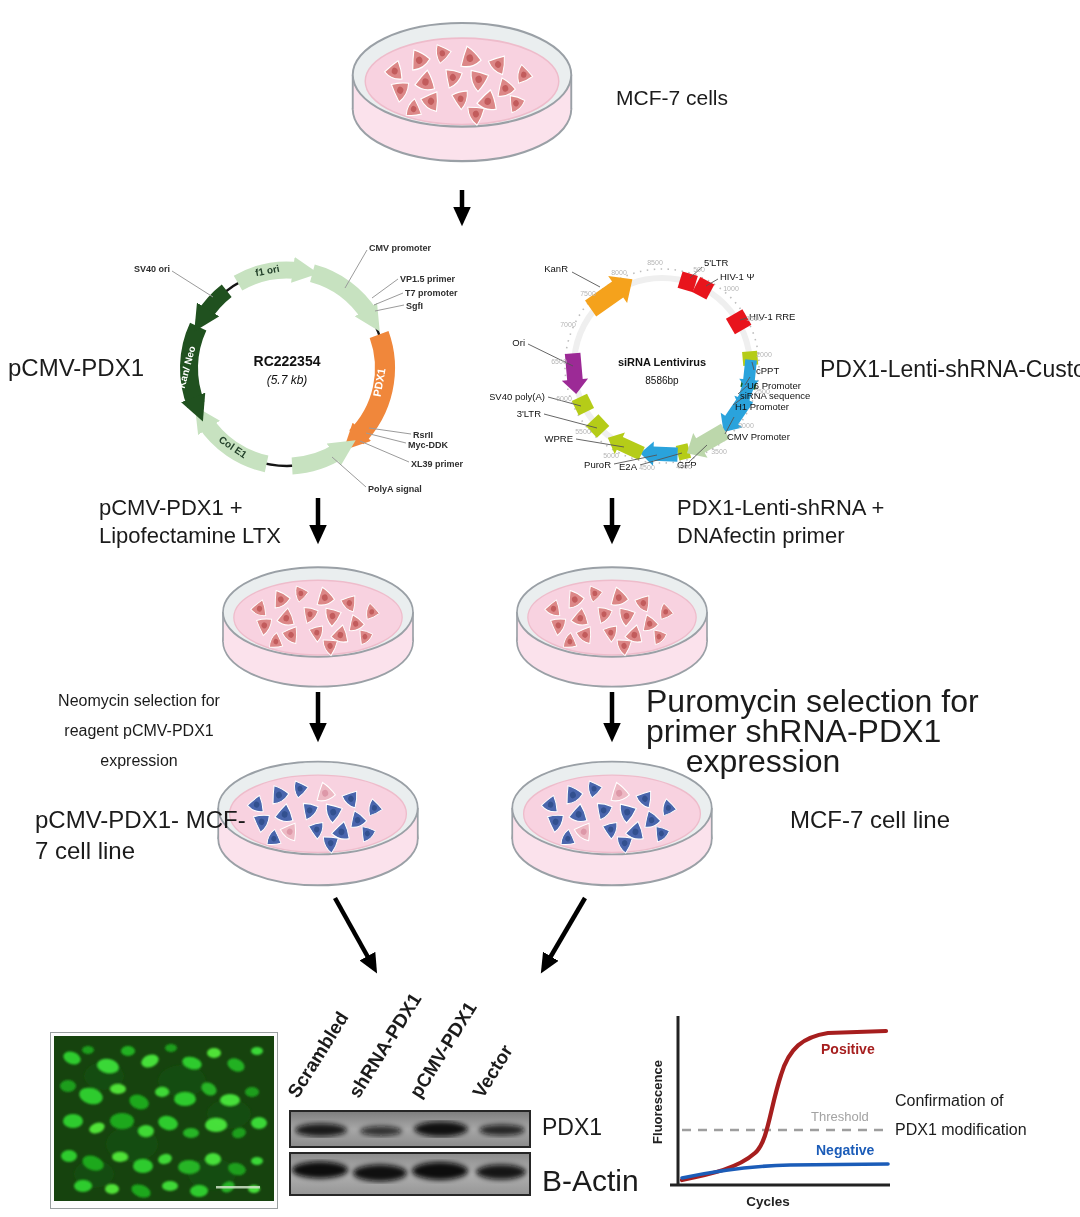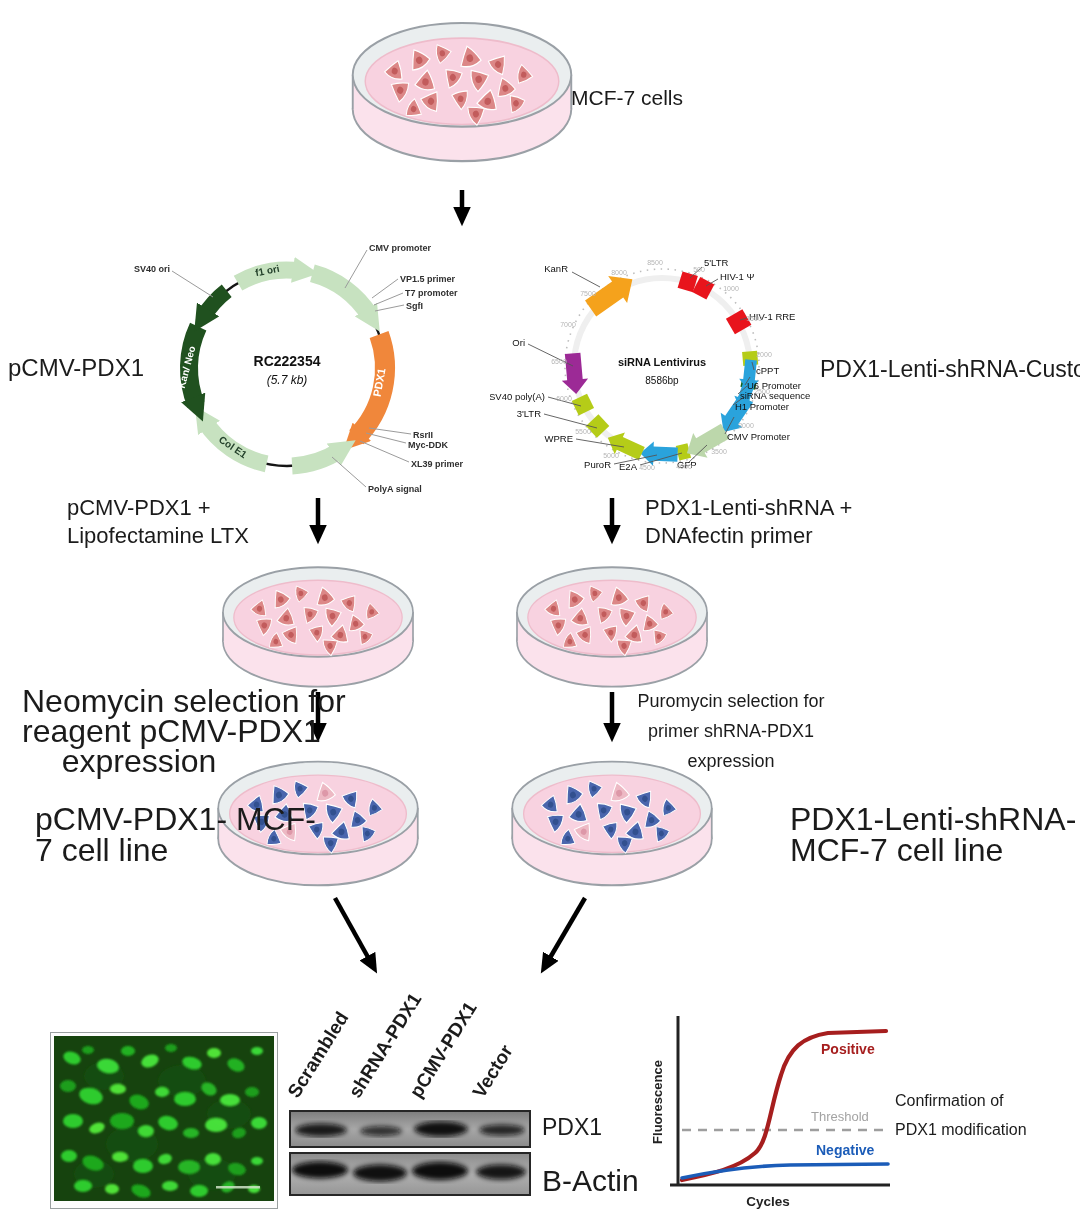--- a/index.html
+++ b/index.html
@@ -1,22 +1,22 @@
 <!DOCTYPE html>
 <html><head>
 <meta charset="utf-8">
 <style>
   html,body{margin:0;padding:0;background:#fff;}
   .canvas{position:relative;width:1080px;height:1217px;background:#ffffff;overflow:hidden;
           font-family:"Liberation Sans",sans-serif;color:#1b1b1b;}
   .abs{position:absolute;}
   .lbl{position:absolute;white-space:nowrap;color:#1b1b1b;}
   .lbl-md{font-size:21px;}
-  .lbl-lg{font-size:32px;line-height:31px;}
-  .lbl-flow{font-size:22px;line-height:28px;}
+  .lbl-lg{font-size:24px;line-height:31px;}
+  .lbl-flow{font-size:22px;line-height:28px;margin-left:32px;}
   .lbl-center{text-align:center;}
   .lane-label{position:absolute;font-size:19px;font-weight:600;transform-origin:0 100%;
               transform:rotate(-58deg);height:22px;line-height:22px;white-space:nowrap;}
   .blot-strip{position:absolute;border:2px solid #262626;box-sizing:border-box;}
   .dish-pink{--c:#dc8787;--n:#c25c5c;--acc-c:#dc8787;--acc-n:#c25c5c;}
   .dish-blue{--c:#4a66ad;--n:#32508f;--acc-c:#edb9c4;--acc-n:#dd98a8;}
   .micro-frame{position:absolute;border:1px solid #9aa0a0;padding:3px;background:#fdfdfd;}
   svg text{font-family:"Liberation Sans",sans-serif;}
   .serif-t{font-family:"Liberation Serif",serif;}
 </style>
@@ -78,21 +78,21 @@
       <path d="M318,692 L318,736" marker-end="url(#ahead)"></path>
       <path d="M612,692 L612,736" marker-end="url(#ahead)"></path>
       <path d="M335,898 L374,968" marker-end="url(#ahead)"></path>
       <path d="M585,898 L544,968" marker-end="url(#ahead)"></path>
     </g>
   </svg>
 
   <svg class="abs dish-pink" style="left:347px;top:10px" width="230" height="162">
       <use href="#petri"></use>
     </svg>
-  <div class="lbl lbl-md" style="left:571px;top:86px">MCF-7 cells</div>
+  <div class="lbl lbl-md" style="left:616px;top:86px">MCF-7 cells</div>
 
   <div class="lbl" style="left:8px;top:354px;font-size:24px">pCMV-PDX1</div>
   <svg class="abs" style="left:120px;top:228px" width="350" height="280" viewBox="120 228 350 280">
     <defs>
       <marker id="mLG" orient="auto" markerWidth="26" markerHeight="26" refX="3" refY="5" viewBox="0 0 10 10" markerUnits="userSpaceOnUse">
           <path d="M0,0 L10,5 L0,10 Z" fill="#c7e2c0"></path>
         </marker>
       <marker id="mDG" orient="auto" markerWidth="26" markerHeight="26" refX="3" refY="5" viewBox="0 0 10 10" markerUnits="userSpaceOnUse">
           <path d="M0,0 L10,5 L0,10 Z" fill="#20511f"></path>
         </marker>
@@ -246,44 +246,43 @@
     <div>DNAfectin primer</div>
   </div>
 
   <svg class="abs dish-pink" style="left:218px;top:556px" width="200" height="140">
       <use href="#petri"></use>
     </svg>
   <svg class="abs dish-pink" style="left:512px;top:556px" width="200" height="140">
       <use href="#petri"></use>
     </svg>
 
-  <div class="lbl lbl-lg lbl-center" style="left:22px;top:686px;width:234px;font-size:32px;line-height:30px">
+  <div class="lbl lbl-lg lbl-center" style="left:22px;top:686px;width:234px;font-size:16px;line-height:30px">
     <div>Neomycin selection for</div>
     <div>reagent pCMV-PDX1</div>
     <div>expression</div>
   </div>
-  <div class="lbl lbl-lg lbl-center" style="left:614px;top:686px;width:234px;font-size:18px;line-height:30px">
+  <div class="lbl lbl-lg lbl-center" style="left:646px;top:686px;width:234px;font-size:32px;line-height:30px">
     <div>Puromycin selection for</div>
     <div>primer shRNA-PDX1</div>
     <div>expression</div>
   </div>
 
   <svg class="abs dish-blue" style="left:213px;top:750px" width="210" height="145">
       <use href="#petri"></use>
     </svg>
   <svg class="abs dish-blue" style="left:507px;top:750px" width="210" height="145">
       <use href="#petri"></use>
     </svg>
 
   <div class="lbl lbl-lg" style="left:35px;top:804px">
     <div>pCMV-PDX1- MCF-</div>
     <div>7 cell line</div>
   </div>
   <div class="lbl lbl-lg" style="left:790px;top:804px">
-    <div>PDX1-Lenti-shRNA-</div>
     <div>MCF-7 cell line</div>
   </div>
 
   <div class="micro-frame" style="left:50px;top:1032px">
     <svg width="220" height="165">
       <defs>
           <filter id="gblur">
             <feGaussianBlur stdDeviation="1.2"></feGaussianBlur>
           </filter>
         </defs>

